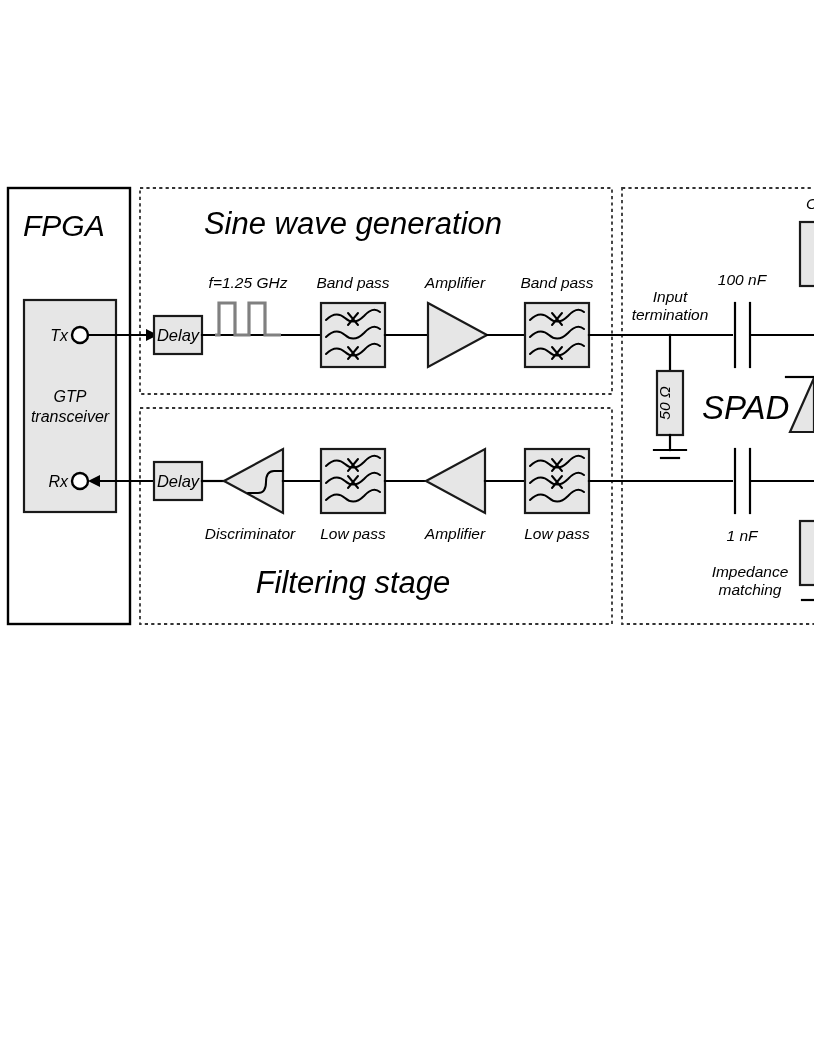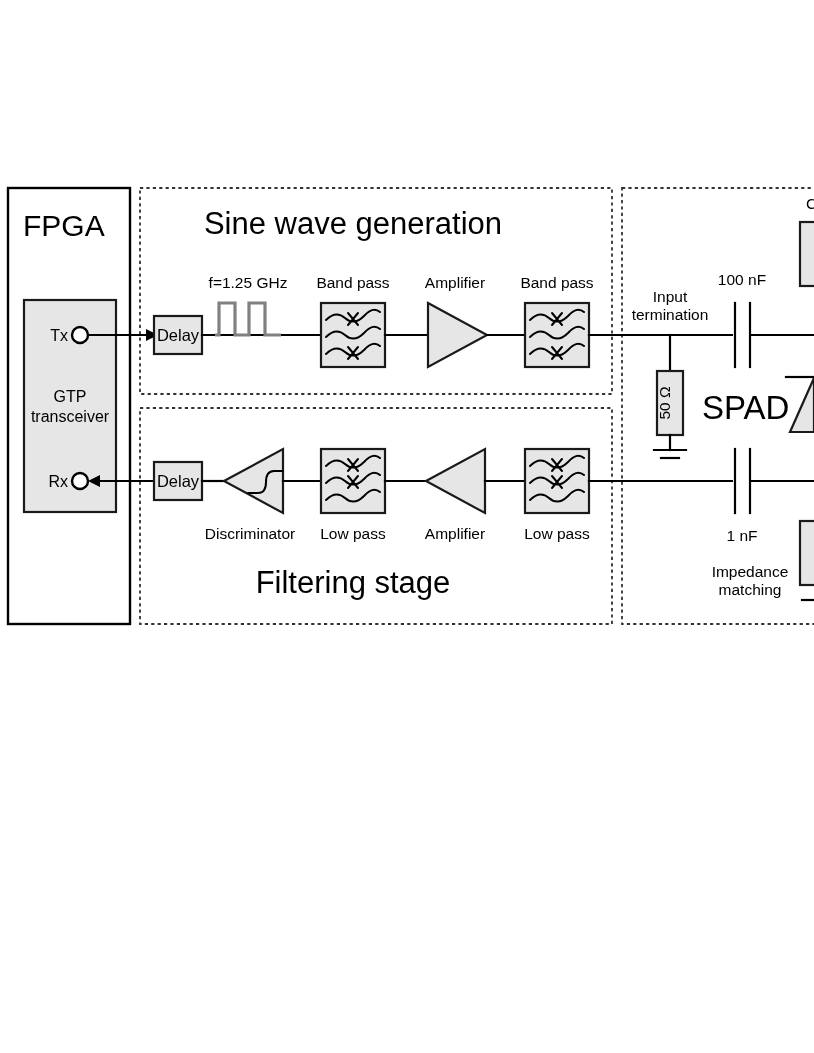--- a/index.html
+++ b/index.html
@@ -14,20 +14,21 @@
     font-family: "Liberation Sans", sans-serif;
     color: #000000;
     overflow: hidden;
   }
   #diagram-root {
     position: absolute;
     left: 0;
     top: 0;
     width: 700px;
     height: 1053px;
+    font-style: italic;
   }
   svg#schematic {
     display: block;
     width: 814px;
     height: 1053px;
   }
   .solid-box {
     fill: none;
     stroke: #000000;
     stroke-width: 2.4;

